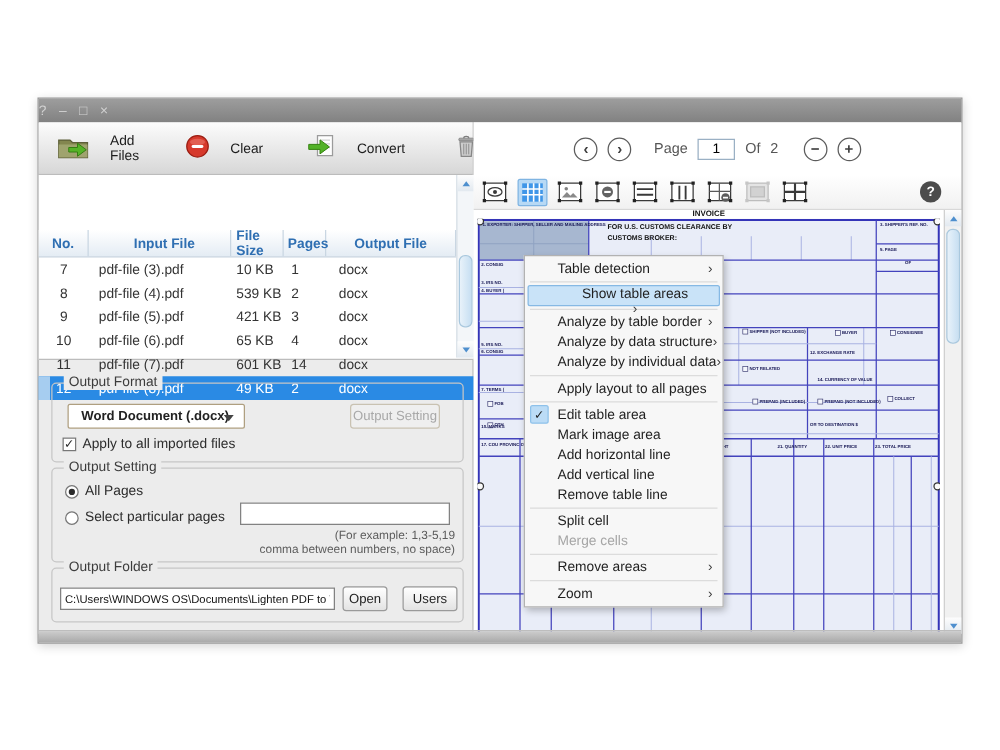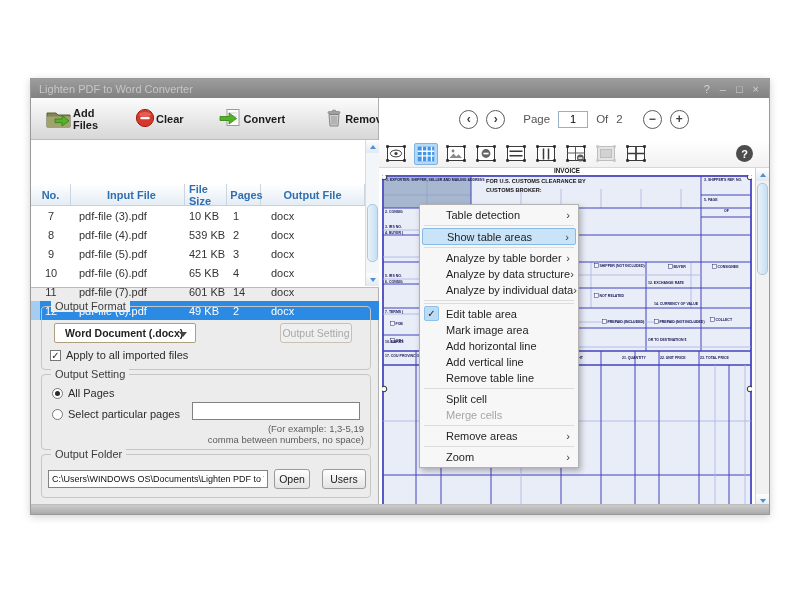--- a/index.html
+++ b/index.html
@@ -9,21 +9,21 @@
   .titlebar{position:absolute;left:0;top:0;right:0;height:19px;background:linear-gradient(#9d9d9d,#818181);display:flex;align-items:center;}
   .tb-title{font-size:11px;color:#c6c6c6;padding-left:8px;flex:1;}
   .tb-ctrls{display:flex;gap:10px;padding-right:10px;font-size:11px;color:#d2d2d2;}
   .tb-ctrls span{cursor:default;}
   
   .lpanel{position:absolute;left:0;top:19px;width:348px;height:409px;background:#ececec;border-right:1px solid #b0b0b0;box-sizing:border-box;}
   .rpanel{position:absolute;left:348px;top:19px;width:390px;height:409px;background:#ffffff;}
   .window-bottom{position:absolute;left:0;bottom:0;right:0;height:9px;background:linear-gradient(#cccccc,#a9a9a9);border-top:1px solid #bdbdbd;}
   
   .ltoolbar{position:absolute;left:0;top:0;width:100%;height:42px;background:linear-gradient(#fcfcfc,#d7d7d7);border-bottom:1px solid #bcbcbc;display:flex;align-items:center;box-sizing:border-box;}
-  .tbtn{display:flex;align-items:center;gap:0;padding:3px 6px;font-size:11px;color:#1c1c1c;cursor:default;font-weight:bold;}
+  .tbtn{display:flex;align-items:center;gap:15px;padding:3px 6px;font-size:11px;color:#1c1c1c;cursor:default;}
   
   .ftable{position:absolute;left:0;top:42px;width:348px;height:148px;background:#fff;border-bottom:1px solid #bcbcbc;box-sizing:border-box;font-size:11px;}
   .fhead{display:flex;height:21px;background:linear-gradient(#ffffff,#e4ecf4);border-bottom:1px solid #c5d2de;color:#2f6fb2;font-weight:bold;margin-top:44px;}
   .fhead .fc{display:flex;align-items:center;justify-content:center;border-right:1px solid #c9d6e2;box-sizing:border-box;}
   .frow{display:flex;height:19px;align-items:center;color:#333;position:relative;}
   .frow .fc{padding:0;box-sizing:border-box;}
   .c0{width:40px;text-align:center;justify-content:center;}
   .c1{width:114px;padding-left:8px !important;}
   .c2{width:42px;padding-left:4px !important;}
   .c3{width:34px;padding-left:6px !important;}
@@ -66,36 +66,35 @@
   .doc-title{position:absolute;left:3px;top:0;width:370px;text-align:center;font-size:7px;font-weight:bold;color:#111;transform:scale(.9);transform-origin:center top;}
   .doc-inner{position:absolute;left:3px;top:7px;width:370px;height:338px;background:#e9edf8;}
   .dl{position:absolute;font-size:7px;color:#141452;white-space:nowrap;transform:scale(.5);transform-origin:left top;display:flex;align-items:center;gap:2px;}
   .dl .bx{display:inline-block;width:7px;height:7px;border:1px solid #2a2a66;background:#f4f6fc;}
   .dl5{position:absolute;font-size:8px;font-weight:bold;color:#111;white-space:nowrap;transform:scale(.7);transform-origin:left top;line-height:9px;}
   
   .cmenu{position:absolute;left:419px;top:204px;width:160px;background:#f7f7f7;border:1px solid #b2b2b2;box-shadow:2px 3px 6px rgba(0,0,0,.28);padding:2px 0;box-sizing:border-box;z-index:30;}
   .mi{position:relative;height:16px;display:flex;align-items:center;padding:0 8px 0 26px;font-size:11px;color:#1f1f1f;cursor:default;}
   .mi .lab{flex:1;white-space:nowrap;}
   .mi .arr{font-size:11px;color:#3a3a3a;}
-  .mi.hl{background:#c9e3f8;border:1px solid #86b9e4;border-radius:2px;margin:0 2px;padding:0 6px 0 24px;height:15px;}
+  .mi.hl{background:#c9e3f8;border:1px solid #86b9e4;border-radius:2px;margin:0 2px;padding:0 6px 0 24px;height:15px;flex-direction:column;}
   .mi.dis{color:#a6a6a6;}
   .mi .chk{position:absolute;left:4px;top:0px;width:15px;height:15px;background:#bcdcf6;border:1px solid #8ec1ea;border-radius:2px;font-size:10px;color:#222;display:flex;align-items:center;justify-content:center;box-sizing:border-box;}
   .msep{height:1px;background:#dcdcdc;margin:2px 4px;}
   .submenu{position:absolute;left:575px;top:224px;width:92px;background:#f7f7f7;border:1px solid #b2b2b2;box-shadow:2px 3px 6px rgba(0,0,0,.28);padding:2px 0;box-sizing:border-box;z-index:31;}
   .smi{height:17px;display:flex;align-items:center;padding:0 10px;font-size:11px;color:#1f1f1f;cursor:default;}
   .smi.hl{background:#c9e3f8;border:1px solid #86b9e4;border-radius:2px;margin:0 2px;padding:0 8px;height:16px;}
 </style>
 </head>
 <body>
 
 <div class="stage">
   <div class="window">
 
     <div class="titlebar">
-      <div class="tb-title">Lighten PDF to Word Converter</div>
       <div class="tb-ctrls">
         <span>?</span>
         <span>–</span>
         <span>□</span>
         <span>×</span>
       </div>
     </div>
 
     <div class="lpanel">
 
@@ -527,20 +526,23 @@
       </div>
     <div class="mi">
         <span class="lab">Analyze by data structure</span>
         <span class="arr">›</span>
       </div>
     <div class="mi">
         <span class="lab">Analyze by individual data</span>
         <span class="arr">›</span>
       </div>
     <div class="msep"></div>
+    <div class="mi">
+        <span class="lab">Apply layout to all pages</span>
+      </div>
     <div class="msep"></div>
     <div class="mi">
         <span class="chk">✓</span>
         <span class="lab">Edit table area</span>
       </div>
     <div class="mi">
         <span class="lab">Mark image area</span>
       </div>
     <div class="mi">
         <span class="lab">Add horizontal line</span>

